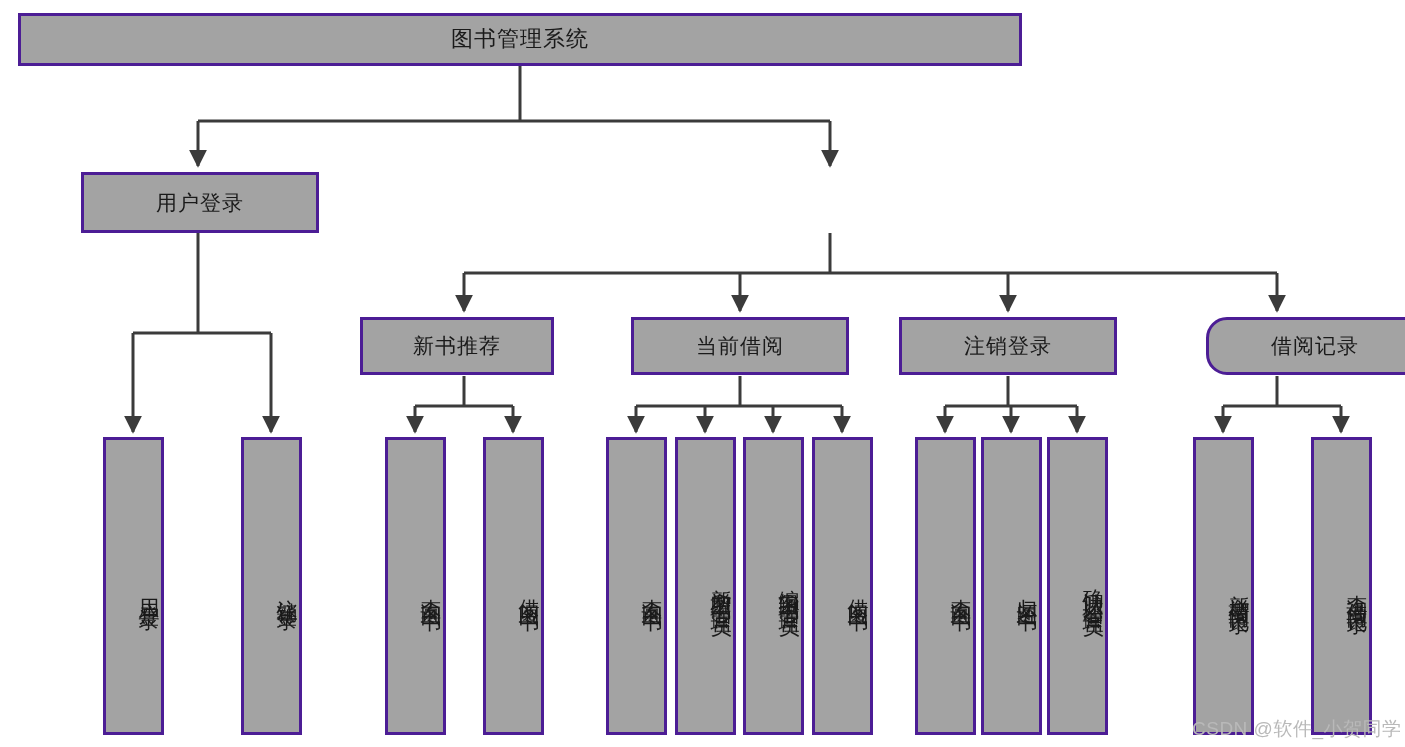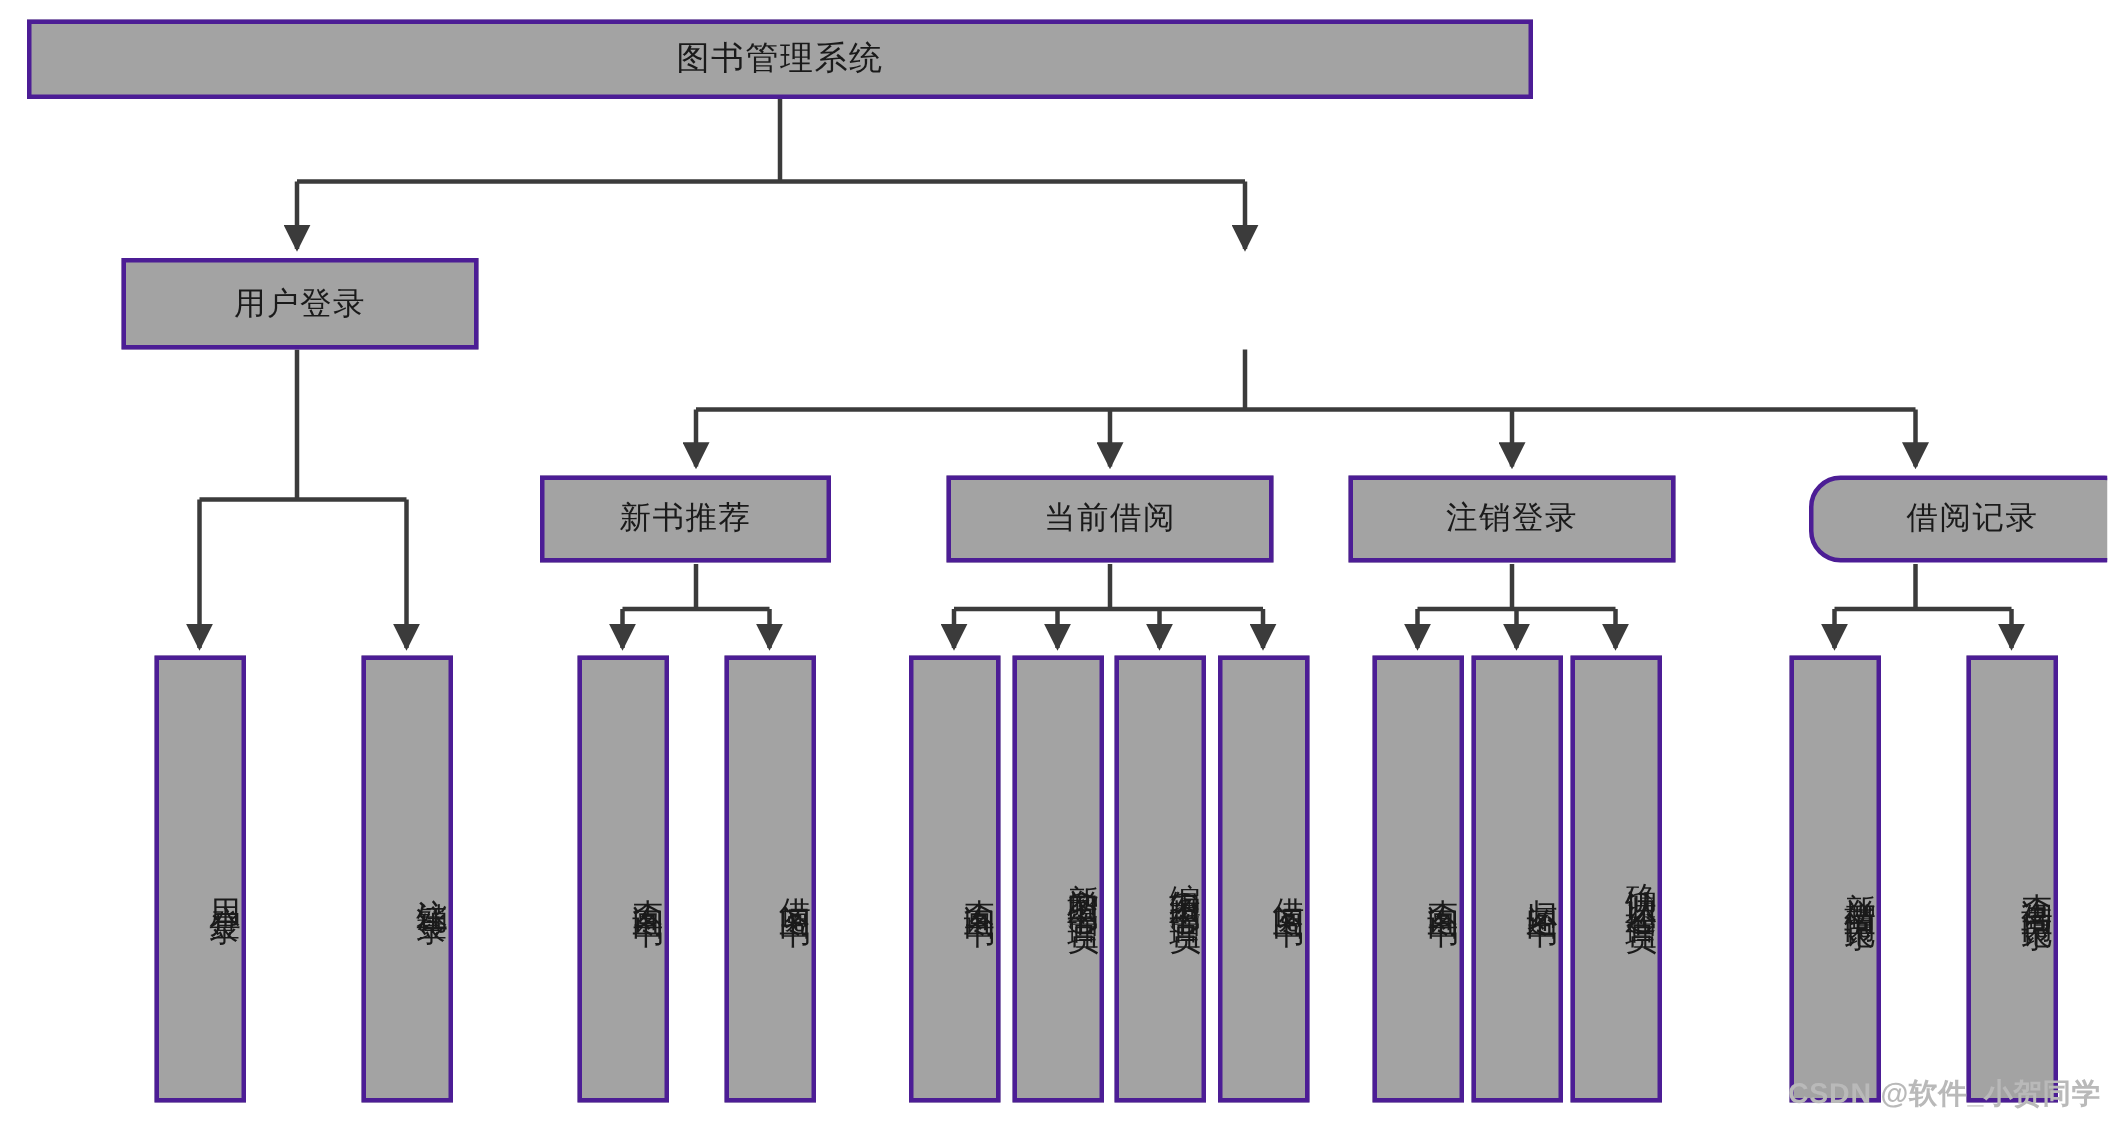--- a/index.html
+++ b/index.html
@@ -59,21 +59,20 @@
     text-orientation: upright;
     display: block;
     max-height: 100%;
   }
   .watermark {
     position: absolute;
     font-size: 19px;
     color: #b9b9b9;
     white-space: nowrap;
     letter-spacing: 0.5px;
-    font-weight: bold;
   }
 </style>
 </head>
 <body>
 
 <div id="canvas">
 
   <svg id="edges" viewBox="0 0 1405 747" width="1405" height="747">
     <defs>
       <marker id="arrow" viewBox="0 0 10 10" refX="9" refY="5" markerWidth="6" markerHeight="6" orient="auto-start-reverse">

